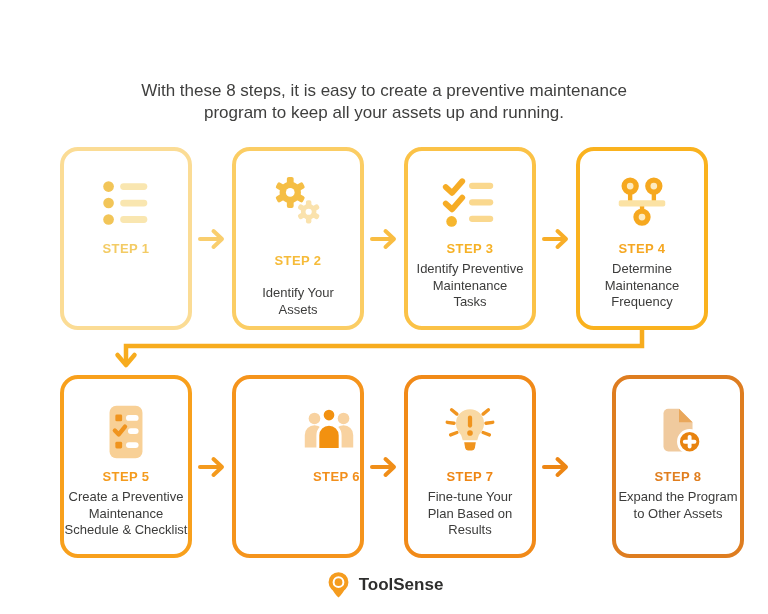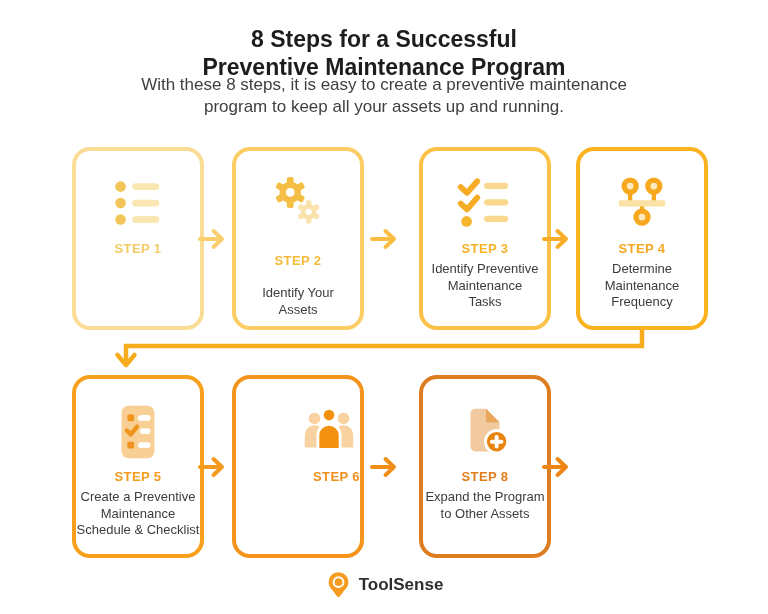--- a/index.html
+++ b/index.html
@@ -6,35 +6,35 @@
   html,body { background:#ffffff; }
   .stage {
     position:relative; width:768px; height:614px; background:#ffffff;
     font-family:"Liberation Sans", sans-serif; overflow:hidden;
   }
   .title {
     position:absolute; top:26px; left:0; width:768px; text-align:center;
     font-size:23px; font-weight:700; color:#1D1D1B; line-height:1.2;
   }
   .subtitle {
-    position:absolute; top:74px; left:84px; width:600px; text-align:center;
+    position:absolute; top:80px; left:84px; width:600px; text-align:center;
     font-size:17px; color:#3F3F3E; line-height:1.28; white-space:pre-line;
   }
   .row { position:absolute; left:60px; width:648px; height:183px; }
   .row1 { top:147px; }
   .row2 { top:375px; }
   .card {
     position:absolute; top:0; width:132px; height:183px; background:#fff;
     border:4px solid #f0a020; border-radius:18px;
     display:flex; flex-direction:column; align-items:center;
     padding-top:22px;
   }
-  .card:nth-of-type(1){ left:12px; }
+  .card:nth-of-type(1){ left:0; }
   .card:nth-of-type(2){ left:172px; }
-  .card:nth-of-type(3){ left:359px; }
+  .card:nth-of-type(3){ left:344px; }
   .card:nth-of-type(4){ left:516px; }
   .icon-wrap { width:62px; height:62px; flex:0 0 auto; }
   .icon-wrap svg { width:62px; height:62px; display:block; }
   .step-label {
     margin-top:6px; font-size:13px; font-weight:700; letter-spacing:0.4px;
     color:#f0a020;
   }
   .step-desc {
     margin-top:5px; width:128px; text-align:center; font-size:13px;
     line-height:1.28; color:#3C3C3B; white-space:pre-line;
@@ -47,24 +47,20 @@
     display:flex; align-items:center; justify-content:center; gap:7px;
   }
   .brand-icon svg { width:27px; height:31px; display:block; }
   .brand-text { font-size:17px; font-weight:700; color:#2E2E2D; }
 </style>
 </head>
 <body>
 
 <div class="stage">
 
-  <div class="title">
-    <div>8 Steps for a Successful</div>
-    <div>Preventive Maintenance Program</div>
-  </div>
   <div class="subtitle">With these 8 steps, it is easy to create a preventive maintenance
 program to keep all your assets up and running.</div>
 
   <div class="row row1">
 
     <div class="card" style="border-color: rgb(251, 220, 149);">
       <div class="icon-wrap">
         <svg viewBox="0 0 64 64">
           <circle cx="14" cy="14" r="5.5" fill="#F2C558"></circle>
             <rect x="26" y="10.5" width="28" height="7" rx="3.5" fill="#F9E6B0"></rect>
@@ -186,22 +182,44 @@
           </g>
           <g stroke="#FFFFFF" stroke-width="3">
             <circle cx="32" cy="14.5" r="7" fill="#F29110"></circle>
             <path d="M20.5 50 v-14.5 a11.5 11.5 0 0 1 23 0 v14.5 z" fill="#F29110"></path>
           </g>
         </svg>
       </div>
       <div class="step-label" style="color: rgb(242, 143, 27);">STEP 6</div>
     </div>
 
-
-    <div class="card" style="border-color: rgb(222, 125, 32);">
+    <div class="card" style="border-color: rgb(241, 138, 24);">
+      <div class="icon-wrap">
+        <svg viewBox="0 0 64 64">
+          <g stroke="#F0941E" stroke-width="3.5" stroke-linecap="round">
+            <path d="M13 9 l5.5 4.5"></path>
+              <path d="M8.5 22 l7 1"></path>
+              <path d="M12 35 l6.5 -2.5"></path>
+            <path d="M51 9 l-5.5 4.5"></path>
+              <path d="M55.5 22 l-7 1"></path>
+              <path d="M52 35 l-6.5 -2.5"></path>
+          </g>
+          <path d="M32 8.5 a14.5 14.5 0 0 1 14.5 14.5 c0 6.5 -3.5 9.5 -5.5 12.5 l-1.5 5 h-15 l-1.5 -5 c-2 -3 -5.5 -6 -5.5 -12.5 A14.5 14.5 0 0 1 32 8.5 z" fill="#F9D9A4"></path>
+          <rect x="29.8" y="15" width="4.4" height="12.5" rx="2.2" fill="#F0941E"></rect>
+          <circle cx="32" cy="33" r="2.9" fill="#F0941E"></circle>
+          <path d="M26 42.5 h12 l-1 6 a3 3 0 0 1 -3 2.5 h-4 a3 3 0 0 1 -3 -2.5 z" fill="#F0941E"></path>
+        </svg>
+      </div>
+      <div class="step-label" style="color: rgb(238, 134, 20);">STEP 7</div>
+      <div class="step-desc">Fine-tune Your
+Plan Based on
+Results</div>
+    </div>
+
+    <div class="card" style="border-color: rgb(222, 125, 32); margin-left: 36px;">
       <div class="icon-wrap">
         <svg viewBox="0 0 64 64">
           <path d="M17 13 a5 5 0 0 1 5 -5 h11 l14 14 v25 a5 5 0 0 1 -5 5 h-20 a5 5 0 0 1 -5 -5 z" fill="#F0CA9E"></path>
           <path d="M33 8 l14 14 h-14 z" fill="#E9A75B"></path>
           <circle cx="44" cy="42" r="11.5" fill="#E8830F" stroke="#FFFFFF" stroke-width="3"></circle>
           <rect x="42" y="35" width="4" height="14" rx="2" fill="#FFFFFF"></rect>
           <rect x="37" y="40" width="14" height="4" rx="2" fill="#FFFFFF"></rect>
         </svg>
       </div>
       <div class="step-label" style="color: rgb(224, 126, 30);">STEP 8</div>

